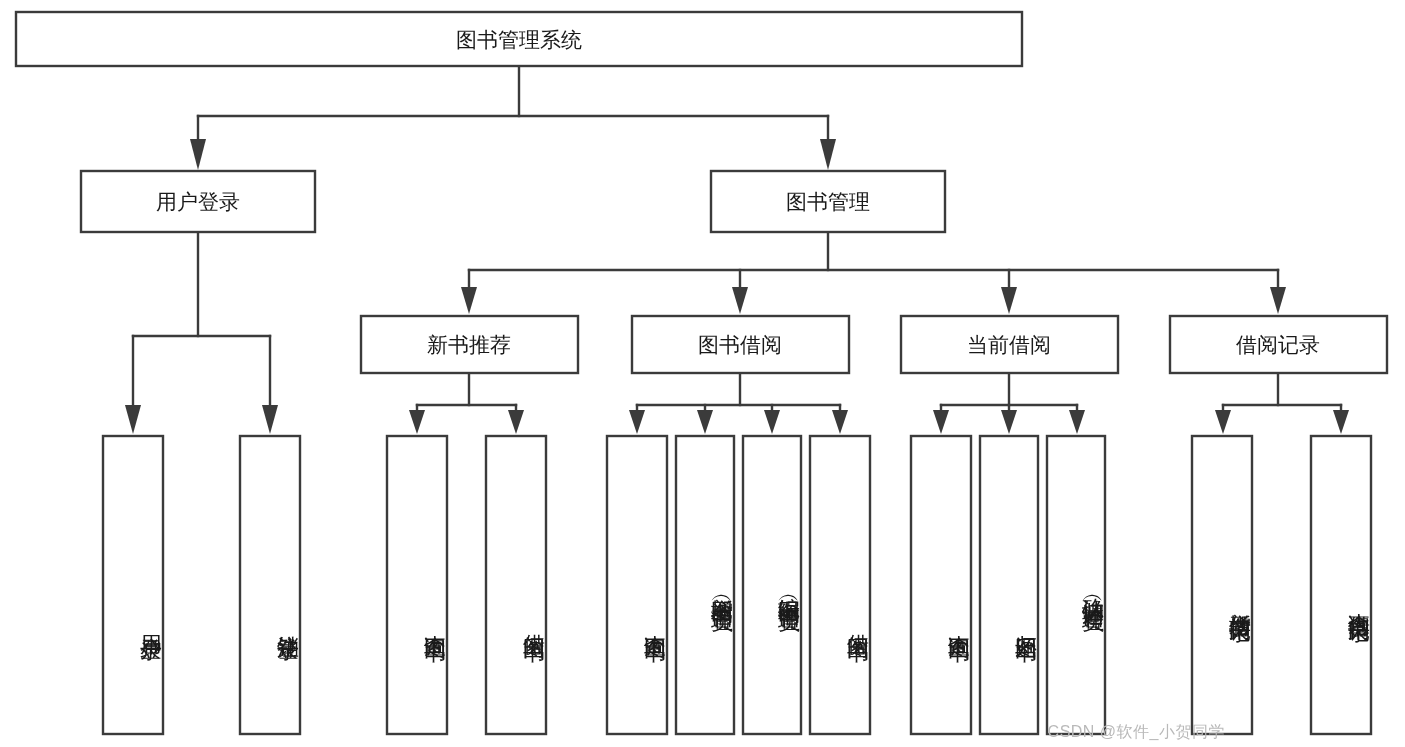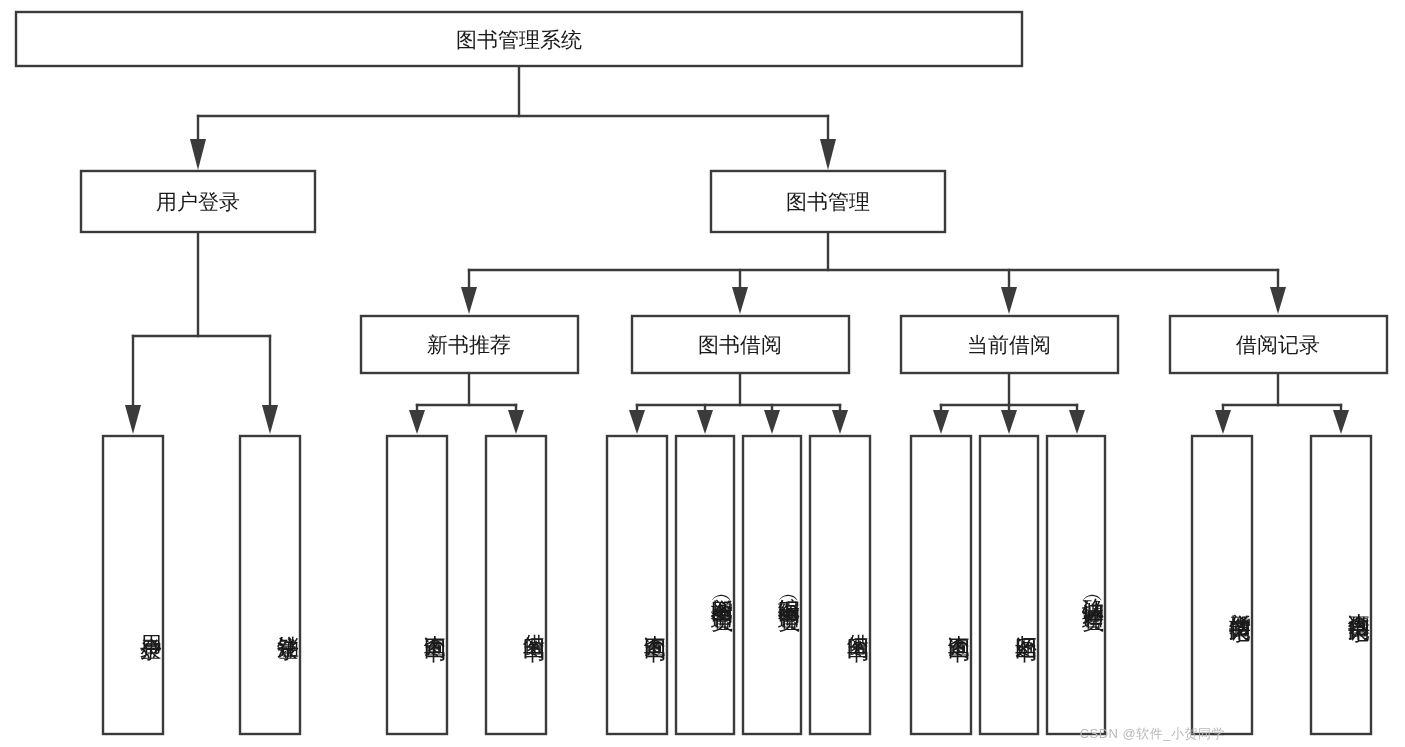--- a/index.html
+++ b/index.html
@@ -61,21 +61,21 @@
     pointer-events: none;
     display: flex;
     align-items: flex-start;
     justify-content: center;
   }
   .watermark {
     position: absolute;
     right: 8px;
     bottom: 4px;
     font-family: "Liberation Sans", "DejaVu Sans", sans-serif;
-    font-size: 13px;
+    font-size: 16px;
     color: #b9b9b9;
     white-space: nowrap;
     letter-spacing: 0.5px;
   }
 </style>
 </head>
 <body>
 
 <div id="diagram-root">
 

